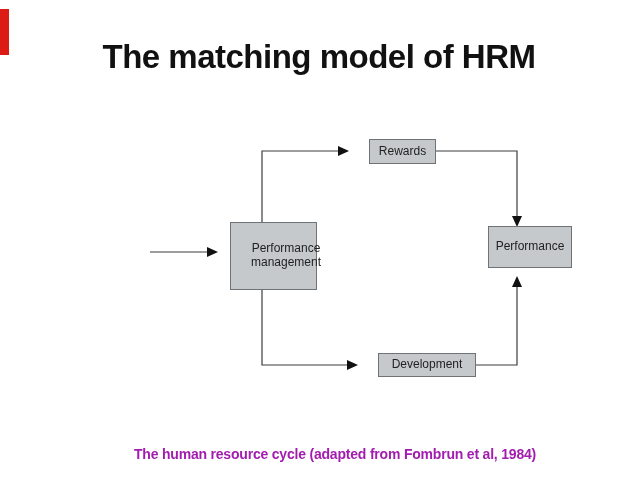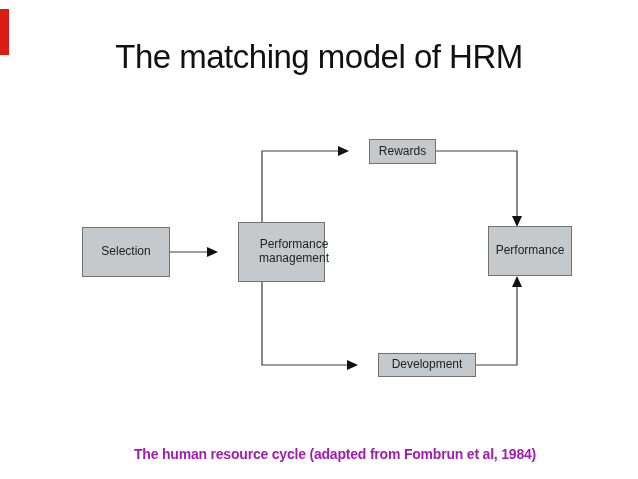--- a/index.html
+++ b/index.html
@@ -24,21 +24,21 @@
     background: #dd1b15;
   }
   .slide-title {
     position: absolute;
     left: 0;
     top: 38px;
     width: 638px;
     margin: 0;
     text-align: center;
     font-size: 33px;
-    font-weight: 400;
+    font-weight: 700;
     letter-spacing: -0.5px;
     color: #111111;
     line-height: 1.15;
   }
   .diagram {
     position: absolute;
     left: 0;
     top: 0;
     width: 638px;
     height: 479px;
@@ -66,24 +66,24 @@
     align-items: center;
     justify-content: center;
     text-align: center;
     font-size: 12px;
     line-height: 1.15;
     color: #222222;
     padding: 1px 3px;
     margin-left: 20px;
   }
   .node-selection            { left: 62px;  top: 227px; width: 88px; height: 50px; }
-  .node-performance-mgmt     { left: 218px; top: 222px; width: 87px; height: 60px; padding-left: 28px; }
+  .node-performance-mgmt     { left: 210px; top: 222px; width: 87px; height: 68px; padding-left: 28px; }
   .node-rewards              { left: 349px; top: 139px; width: 67px; height: 25px; }
   .node-development          { left: 358px; top: 353px; width: 98px; height: 24px; }
-  .node-performance          { left: 468px; top: 226px; width: 84px; height: 50px; }
+  .node-performance          { left: 468px; top: 226px; width: 84px; height: 42px; }
   .slide-caption {
     position: absolute;
     left: 0;
     top: 430px;
     width: 638px;
     margin: 16px;
     text-align: center;
     font-size: 14px;
     font-weight: 700;
     letter-spacing: -0.2px;
@@ -122,21 +122,20 @@
         <path d="M262,282 V365 H347"></path>
         <polygon points="358,365 347,360 347,370"></polygon>
       </g>
 
       <g>
         <path d="M448,365 H517 V287"></path>
         <polygon points="517,276 512,287 522,287"></polygon>
       </g>
     </svg>
 
-    <div class="node node-selection">Selection</div>
 
     <div class="node node-performance-mgmt">Performance management</div>
 
     <div class="node node-rewards">Rewards</div>
 
     <div class="node node-development">Development</div>
 
     <div class="node node-performance">Performance</div>
 
   </div>

